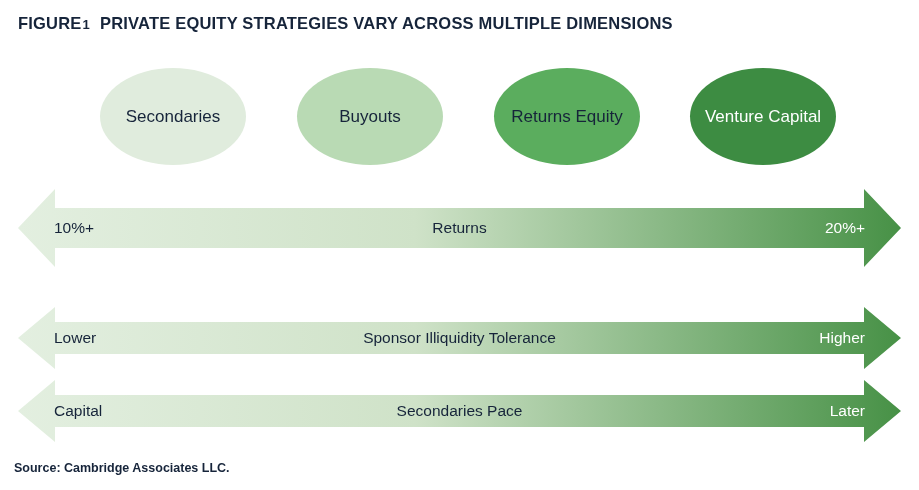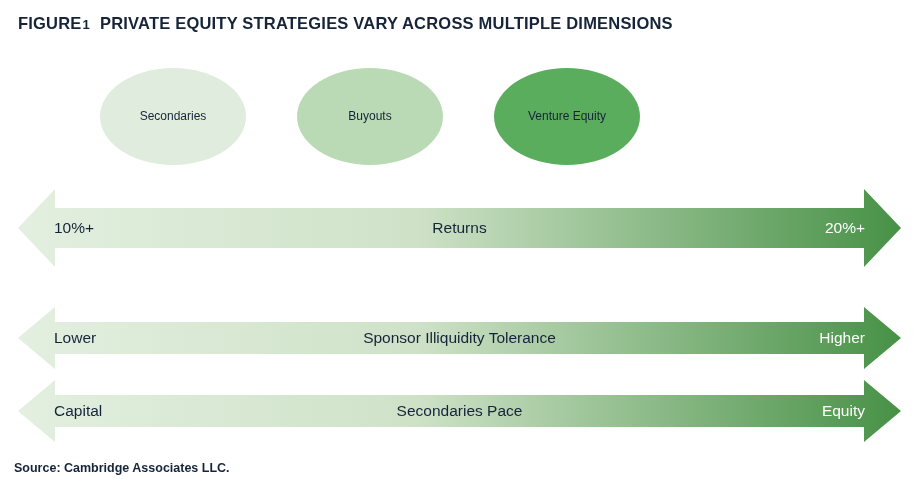--- a/index.html
+++ b/index.html
@@ -47,21 +47,21 @@
   }
   .category-ellipse {
     position: absolute;
     width: 146px;
     height: 97px;
     border-radius: 50%;
     display: flex;
     align-items: center;
     justify-content: center;
     text-align: center;
-    font-size: 12px;
+    font-size: 17px;
     line-height: 1.25;
     font-weight: normal;
     box-sizing: border-box;
     padding: 0 10px;
   }
   .category-ellipse .cat-label { display: block; }
 
   
   .arrow-row {
     position: absolute;
@@ -112,21 +112,24 @@
 </div>
 
 <div id="category-row">
   <div class="category-ellipse" id="cat-0" style="left: 100px; background: rgb(224, 236, 221); color: rgb(22, 36, 58);">
     <span class="cat-label">Secondaries</span>
   </div>
   <div class="category-ellipse" id="cat-1" style="left: 297px; background: rgb(185, 218, 180); color: rgb(22, 36, 58);">
     <span class="cat-label">Buyouts</span>
   </div>
   <div class="category-ellipse" id="cat-2" style="left: 494px; background: rgb(91, 173, 94); color: rgb(22, 36, 58);">
-    <span class="cat-label">Venture Equity</span>
+    <span class="cat-label">Returns Equity</span>
+  </div>
+  <div class="category-ellipse" id="cat-3" style="left: 690px; background: rgb(61, 140, 66); color: rgb(255, 255, 255);">
+    <span class="cat-label">Venture Capital</span>
   </div>
 </div>
 
 <div class="arrow-row" id="arrow-row-0" style="top:186px;height:84px;">
   <svg class="arrow-svg" width="919" height="84" viewBox="0 0 919 84">
     <defs>
       <linearGradient id="grad0" x1="0" y1="0" x2="1" y2="0">
         <stop offset="0" stop-color="#e3efe0"></stop>
         <stop offset="0.45" stop-color="#cfe2c8"></stop>
         <stop offset="1" stop-color="#479146"></stop>
@@ -166,17 +169,17 @@
         <stop offset="0" stop-color="#e3efe0"></stop>
         <stop offset="0.45" stop-color="#cfe2c8"></stop>
         <stop offset="1" stop-color="#479146"></stop>
       </linearGradient>
     </defs>
     <polygon points="18,33 55,2 55,17 864,17 864,2 901,33 864,64 864,49 55,49 55,64" fill="url(#grad2)"></polygon>
   </svg>
   <div class="arrow-text-layer">
     <span class="arrow-label left">Capital</span>
     <span class="arrow-label mid">Secondaries Pace</span>
-    <span class="arrow-label right">Equity</span>
+    <span class="arrow-label right">Later</span>
   </div>
 </div>
 
 <div id="source-note">Source: Cambridge Associates LLC.</div>
 
 </body></html>

